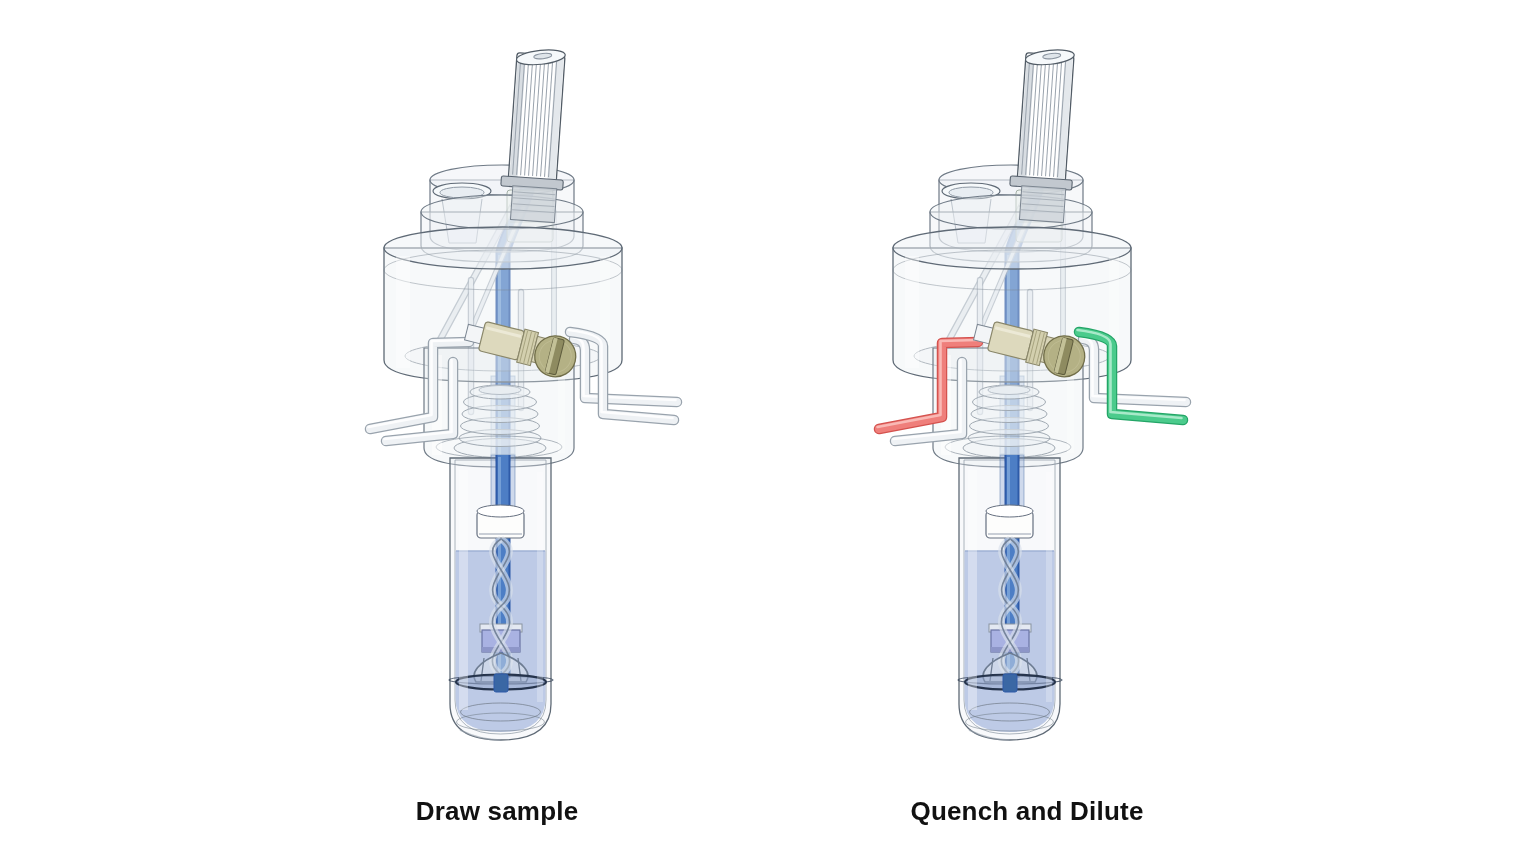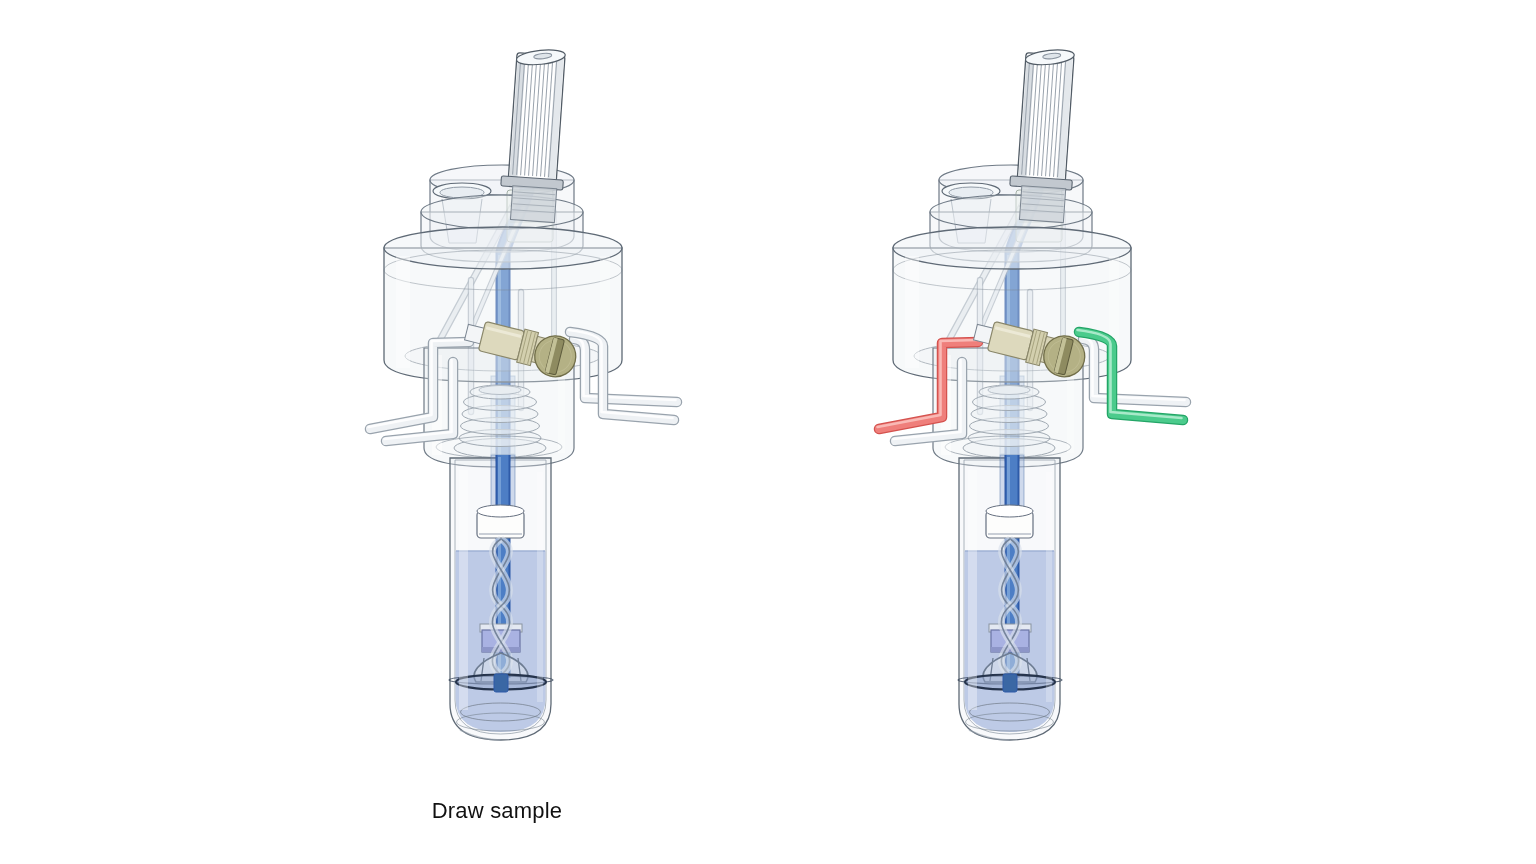--- a/index.html
+++ b/index.html
@@ -4,22 +4,22 @@
 <style>
   html,body{margin:0;padding:0;background:#fff;}
   .stage{
     position:relative;width:1536px;height:864px;overflow:hidden;
     background:var(--background,#ffffff);
     font-family:"Liberation Sans", sans-serif;
   }
   .device-svg{position:absolute;left:0;top:0;width:1536px;height:864px;display:block;}
   .caption{
     position:absolute;top:792px;width:400px;height:40px;
-    text-align:center;font-size:22px;line-height:38px;
-    color:var(--caption-text,#111);letter-spacing:.2px;white-space:nowrap;
+    text-align:center;font-size:26px;line-height:38px;
+    color:var(--caption-text,#111);letter-spacing:.2px;white-space:nowrap;font-weight:bold;
   }
   .caption.left{left:297px;}
   .caption.right{left:827px;}
 </style>
 </head>
 <body>
 
 <div class="stage">
 
   <svg class="device-svg" viewBox="0 0 1536 864" xmlns="http://www.w3.org/2000/svg" xmlns:xlink="http://www.w3.org/1999/xlink">
@@ -208,13 +208,14 @@
           <path d="M190,690 Q210,700 230.5,700" fill="none" stroke="#98a2ae" stroke-width="1.5" opacity="0.6"></path>
         </g>
       </g>
     </defs>
 
     <use href="#device" xlink:href="#device" x="270" y="40" class="device-use" style="--tl-edge: #99a3ad; --tl-body: #eef1f4; --tl-hi: #ffffff; --tr-edge: #99a3ad; --tr-body: #eef1f4; --tr-hi: #ffffff;"></use>
     <use href="#device" xlink:href="#device" x="779" y="40" class="device-use" style="--tl-edge: #d4524e; --tl-body: #ef7f7b; --tl-hi: #fac3c0; --tr-edge: #24a567; --tr-body: #4bcb8c; --tr-hi: #b9eed4;"></use>
   </svg>
 
   <div class="caption left">Draw sample</div>
+  <div class="caption right">Quench and Dilute</div>
 </div>
 
 </body></html>

